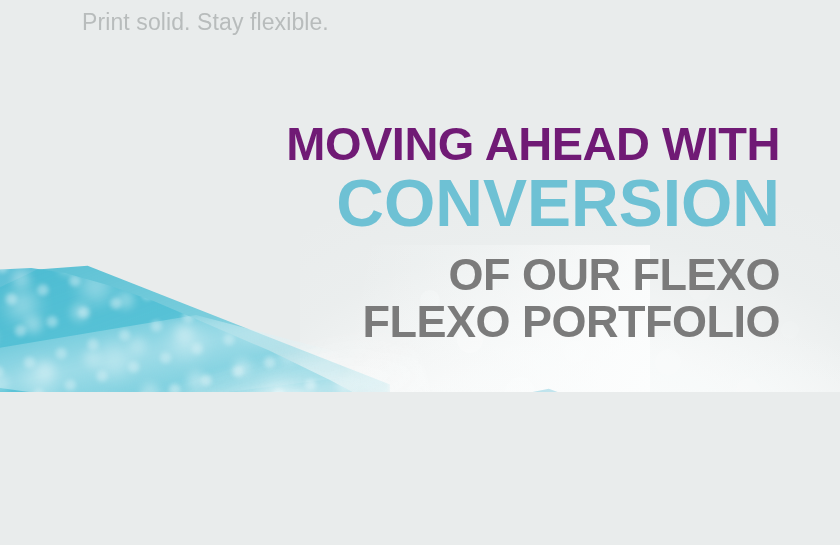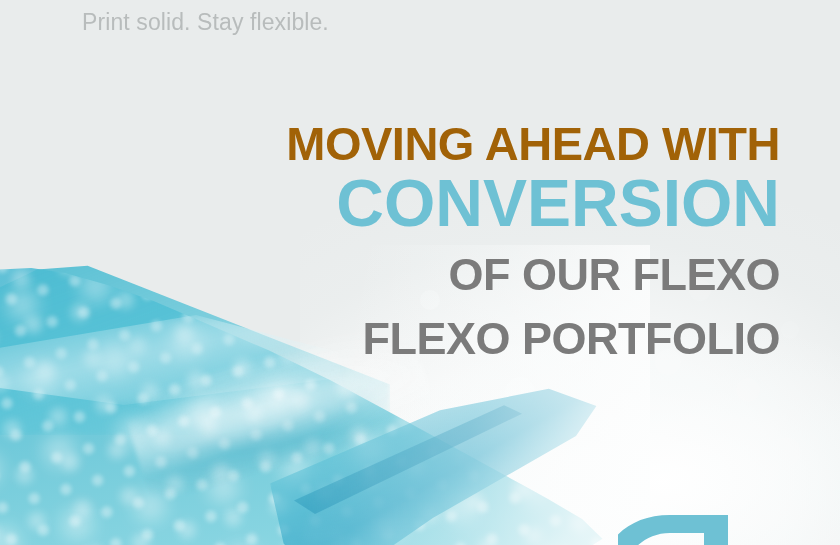--- a/index.html
+++ b/index.html
@@ -12,21 +12,21 @@
   }
 
   body {
     font-family: "Liberation Sans", sans-serif;
     background: #e9ecec;
   }
 
   #slide {
     position: relative;
     width: 840px;
-    height: 545px;
+    height: 392px;
     overflow: hidden;
     background: #e9ecec;
     text-decoration: underline;
   }
 
   
   .bg-base {
     position: absolute;
     inset: 0;
     background: #e9ecec;
@@ -293,21 +293,21 @@
   .hl-2 {
     font-size: 66px;
     color: #6ec1d4;
     letter-spacing: 0px;
     margin-bottom: 16px;
   }
 
   .hl-3 {
     font-size: 45px;
     color: #7b7b7b;
-    margin-bottom: 19px;
+    margin-bottom: 2px;
   }
 
   .hl-4 {
     font-size: 45px;
     color: #7b7b7b;
   }
 
   
   .tagline {
     position: absolute;
@@ -370,21 +370,21 @@
     <div class="plate-highlight"></div>
     <div class="plate-relief"></div>
     <div class="plate-edge"></div>
     <div class="plate-thickness"></div>
     <div class="plate-fade"></div>
   </div>
 
   <div class="tagline" style="color: rgb(184, 188, 188);">Print solid. Stay flexible.</div>
 
   <div class="headline">
-    <span class="hl-line hl-1" style="color: #a16207; margin-left: 45px;">MOVING AHEAD WITH</span>
+    <span class="hl-line hl-1" style="color: #701a75; margin-left: 45px;">MOVING AHEAD WITH</span>
     <span class="hl-line hl-2" style="color: rgb(110, 193, 212);">CONVERSION</span>
     <span class="hl-line hl-3">OF OUR FLEXO</span>
     <span class="hl-line hl-4">FLEXO PORTFOLIO</span>
   </div>
 
   <div class="brand-logo">
     <svg width="220" height="40" viewBox="0 0 220 40">
       <path d="M110,3 L110,62 L86,62 L86,21 L52,21
                C30,21 14,35 6,52 L-14,42
                C-2,18 20,3 52,3 Z" fill="#6ec1d4"></path>

